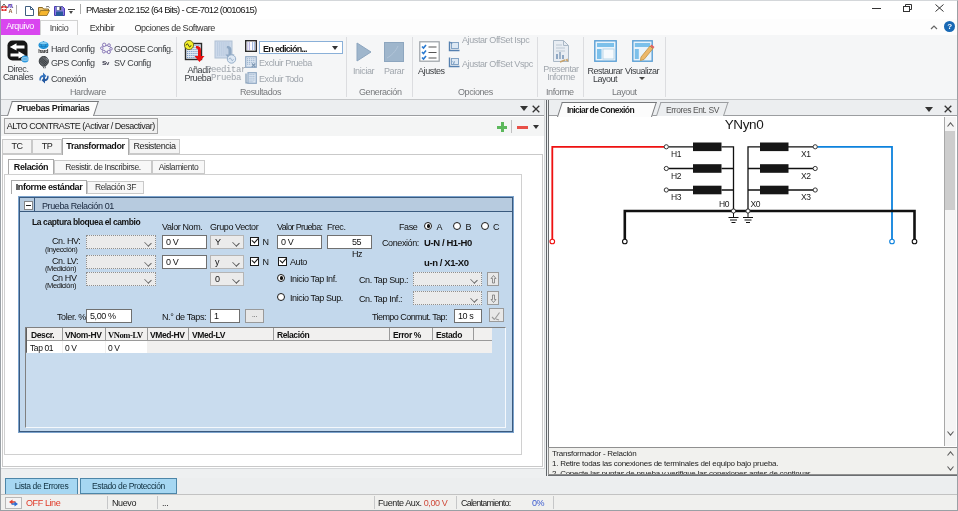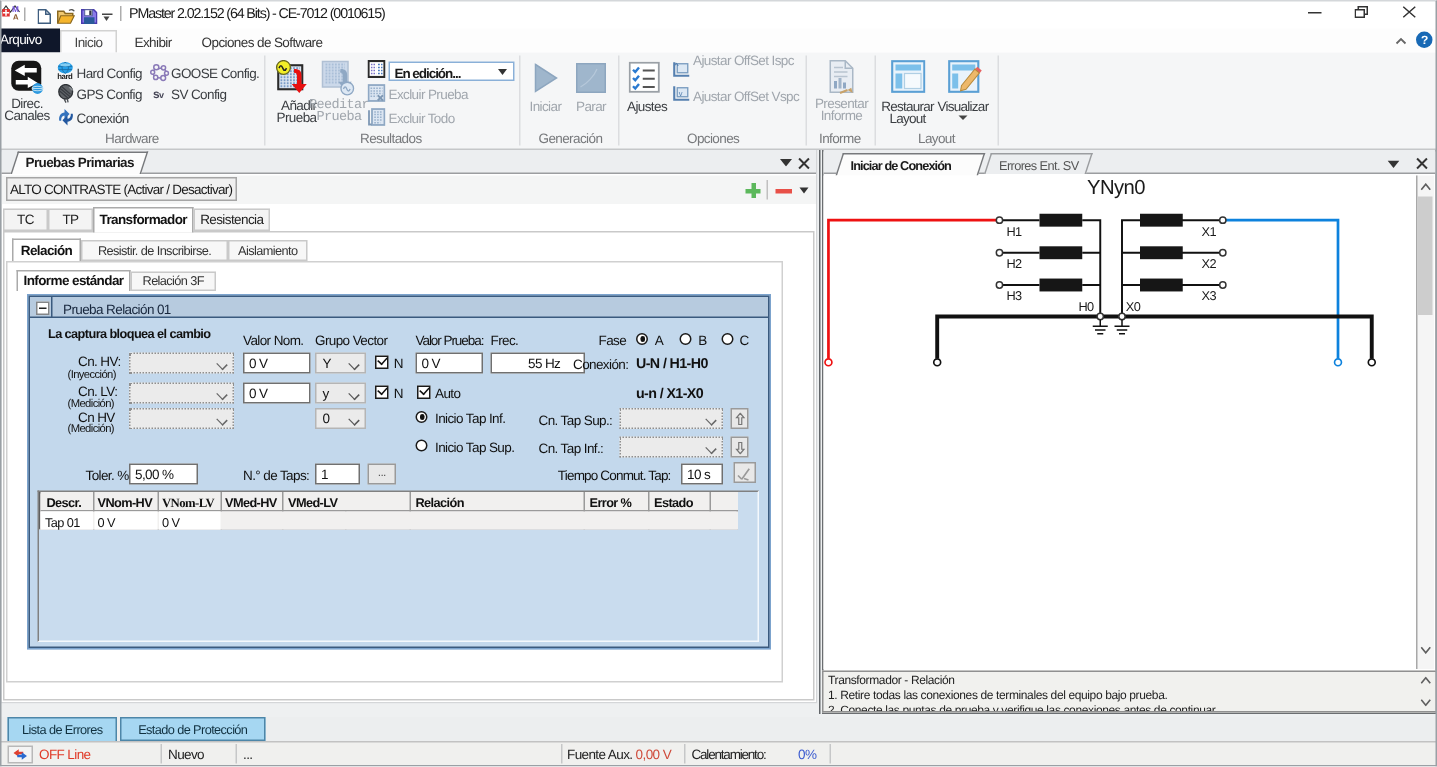--- a/index.html
+++ b/index.html
@@ -57,21 +57,21 @@
 <div class="abs" style="left:872px;top:8px;width:9px;height:1px;background:#333;"></div>
 <svg class="abs" style="left:903px;top:4px;" width="9" height="8" viewBox="0 0 9 8">
   <rect x="0.5" y="2.5" width="6" height="5" fill="#fff" stroke="#333" stroke-width="1"></rect>
   <path d="M2.5 2.5 v-2 h6 v5 h-2" fill="none" stroke="#333" stroke-width="1"></path>
 </svg>
 <svg class="abs" style="left:935px;top:4px;" width="9" height="8" viewBox="0 0 9 8">
   <path d="M0.5 0.5 L8.5 7.5 M8.5 0.5 L0.5 7.5" stroke="#333" stroke-width="1"></path>
 </svg>
 
 <div class="abs" style="left:0;top:19px;width:958px;height:16px;background:#fdfdfd;"></div>
-<div class="abs" style="left:0;top:19px;width:40px;height:15.5px;background:#0f172a;color:#fff;font-size:9px;text-align:left;line-height:15px;">Arquivo</div>
+<div class="abs" style="left:0;top:19px;width:40px;height:15.5px;background:#d946ef;color:#fff;font-size:9px;text-align:center;line-height:15px;">Arquivo</div>
 <div class="abs" style="left:40px;top:19.5px;width:38px;height:15.5px;background:#fcfcfd;border:1px solid #d2d2d2;border-bottom:none;color:#444;font-size:9px;text-align:center;line-height:15px;">Inicio</div>
 <div class="abs txt" style="left:89.7px;top:22.5px;font-size:9px;color:#333;">Exhibir</div>
 <div class="abs txt" style="left:134.4px;top:22.5px;font-size:9px;color:#333;">Opciones de Software</div>
 
 <svg class="abs" style="left:930px;top:25px;" width="8" height="5" viewBox="0 0 8 5">
   <path d="M1 4 L4 1 L7 4" fill="none" stroke="#666" stroke-width="1.2"></path>
 </svg>
 <div class="abs" style="left:944px;top:21px;width:11px;height:11px;border-radius:50%;background:#1869b5;color:#fff;font-size:8px;font-weight:bold;text-align:center;line-height:11px;">?</div>
 
 <div class="abs" id="ribbon" style="left:0;top:35px;width:958px;height:65px;background:#f5f6f7;border-bottom:1px solid #c5c7c9;"></div>
@@ -306,21 +306,21 @@
 <div class="abs txt" style="left:493px;top:221.5px;font-size:9px;color:#111;">C</div>
 
 <div class="abs txt" style="left:52px;top:236px;font-size:9px;color:#111;">Cn. HV:</div>
 <div class="abs txt" style="left:45px;top:245px;font-size:7.5px;color:#111;">(Inyección)</div>
 <div class="cmb abs" style="left:86px;top:235px;width:70px;height:14px;"></div>
 <div class="tbx abs" style="left:162px;top:235px;width:45px;height:14px;">0 V</div>
 <div class="cmb2 abs" style="left:210px;top:235px;width:34px;height:14px;">Y</div>
 <div class="chk abs" style="left:249.5px;top:236.5px;"></div>
 <div class="abs txt" style="left:262.5px;top:237px;font-size:9px;color:#111;">N</div>
 <div class="tbx abs" style="left:277px;top:235px;width:45px;height:14px;">0 V</div>
-<div class="tbx abs" style="left:327px;top:235px;width:63px;height:14px;padding-left:24px;">55 Hz</div>
+<div class="tbx abs" style="left:327px;top:235px;width:45px;height:14px;padding-left:24px;">55 Hz</div>
 <div class="abs txt" style="left:382px;top:238px;font-size:9px;color:#111;">Conexión:</div>
 <div class="abs txt" style="left:424px;top:237px;font-size:9.5px;font-weight:bold;color:#111;">U-N / H1-H0</div>
 
 <div class="abs txt" style="left:52px;top:256px;font-size:9px;color:#111;">Cn. LV:</div>
 <div class="abs txt" style="left:45px;top:263.5px;font-size:7.5px;color:#111;">(Medición)</div>
 <div class="cmb abs" style="left:86px;top:255px;width:70px;height:14px;"></div>
 <div class="tbx abs" style="left:162px;top:255px;width:45px;height:14px;">0 V</div>
 <div class="cmb2 abs" style="left:210px;top:255px;width:34px;height:14px;">y</div>
 <div class="chk abs" style="left:249.5px;top:256.5px;"></div>
 <div class="abs txt" style="left:262.5px;top:257px;font-size:9px;color:#111;">N</div>

